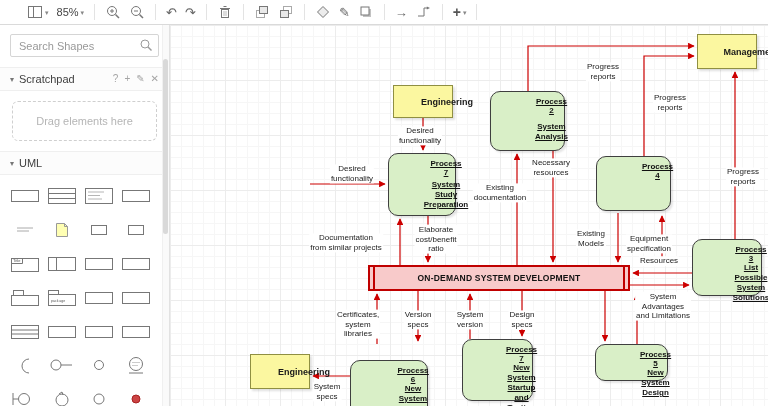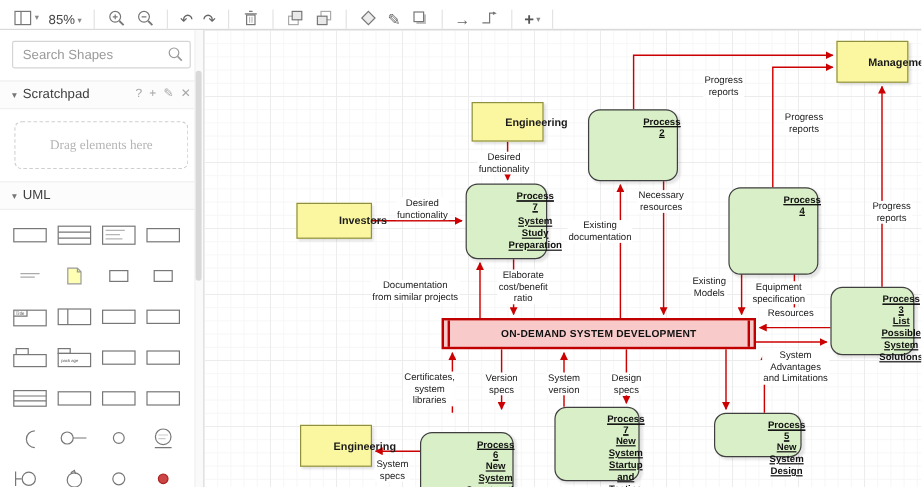--- a/index.html
+++ b/index.html
@@ -3,21 +3,21 @@
 <meta charset="utf-8">
 <style>
   * { box-sizing: border-box; margin: 0; padding: 0; }
   html,body { background:#fff; }
   #app {
     position:relative; width:768px; height:406px; overflow:hidden;
     font-family:"Liberation Sans", sans-serif; background:#fff; color:#333;
   }
   
   #toolbar {
-    height:25px; display:flex; align-items:flex-end; padding:0 8px; gap:2px;
+    height:25px; display:flex; align-items:center; padding:0 24px; gap:2px;
     background:#fff; border-bottom:1px solid #dadada;
   }
   .tbtn { display:flex; align-items:center; gap:2px; padding:1px 3px; border-radius:2px; cursor:default; }
   .caret { font-size:7px; color:#888; line-height:1; }
   .zoomtxt { font-size:11px; color:#444; }
   .uglyph { font-size:13px; color:#666; line-height:1; }
   .plus { font-size:14px; font-weight:bold; color:#555; line-height:1; }
   .sep { width:1px; height:16px; background:#e3e3e3; margin:0 5px; flex:none; }
   
   #body { display:flex; height:381px; }
@@ -46,21 +46,21 @@
   .sect-head {
     display:flex; align-items:center; gap:5px; padding:5px 10px;
     font-size:11px; color:#404040; background:#fcfcfc;
     border-top:1px solid #efefef; border-bottom:1px solid #efefef;
   }
   .sect-head .scaret { font-size:8px; color:#777; }
   .sect-tools { margin-left:auto; display:flex; gap:6px; }
   .sect-tools span { font-size:10px; color:#a5a5a5; line-height:1; cursor:default; }
   .dragbox {
     margin:10px 12px; padding:13px 1px; border:1px dashed #cfcfcf; border-radius:6px;
-    color:#b5b5b5; font-size:11px; text-align:center;font-family:Liberation Serif, serif;
+    color:#b5b5b5; font-size:11px; text-align:center;
   }
   .shape-grid {
     display:grid; grid-template-columns:repeat(4, 1fr);
     padding:6px 8px 0 6px; row-gap:4px; width:162px;
   }
   .cell { height:30px; display:flex; align-items:center; justify-content:center; border-radius:2px; }
   .sb-scroll { position:absolute; top:0; right:0; width:7px; height:100%; background:#fafafa; border-left:1px solid #f0f0f0; }
   .sb-thumb { position:absolute; top:34px; right:1px; width:5px; height:175px; background:#d9d9d9; border-radius:3px; }
   
   .node { position:absolute; z-index:4;padding-left:48px; }
@@ -423,44 +423,42 @@
           <path d="M352,266 L352,311" marker-end="url(#arr)"></path>
           <path d="M435,266 L435,316" marker-end="url(#arr)"></path>
           <path d="M467,319 L467,269" marker-end="url(#arr)"></path>
           <path d="M180,351 L143,351" marker-end="url(#arr)"></path>
         </g>
       </svg>
 
       <div class="node entity" style="left:223px;top:60px;width:60px;height:33px">
           <span>Engineering</span>
         </div>
-      <div class="node entity" style="left:77px;top:144px;width:63px;height:30px">
-          <span>Investors</span>
-        </div>
       <div class="node entity" style="left:527px;top:9px;width:60px;height:35px">
           <span>Management</span>
         </div>
       <div class="node entity" style="left:80px;top:329px;width:60px;height:35px">
           <span>Engineering</span>
         </div>
 
       <div class="node process" style="left:218px;top:128px;width:68px;height:63px">
         <div class="ptitle">Process 7</div>
         <div class="pname">System Study
 Preparation</div>
       </div>
       <div class="node process" style="left:320px;top:66px;width:75px;height:60px">
         <div class="ptitle">Process 2</div>
+        <div class="pname">System Analysis</div>
       </div>
       <div class="node process" style="left:522px;top:214px;width:70px;height:57px">
         <div class="ptitle">Process 3</div>
         <div class="pname">List Possible
 System Solutions</div>
       </div>
-      <div class="node process" style="left:437px;top:131px;width:75px;height:73px">
+      <div class="node process" style="left:426px;top:131px;width:75px;height:55px">
         <div class="ptitle">Process 4</div>
       </div>
       <div class="node process" style="left:425px;top:319px;width:73px;height:37px">
         <div class="ptitle">Process 5</div>
         <div class="pname">New System
 Design</div>
       </div>
       <div class="node process" style="left:180px;top:335px;width:78px;height:57px">
         <div class="ptitle">Process 6</div>
         <div class="pname">New

